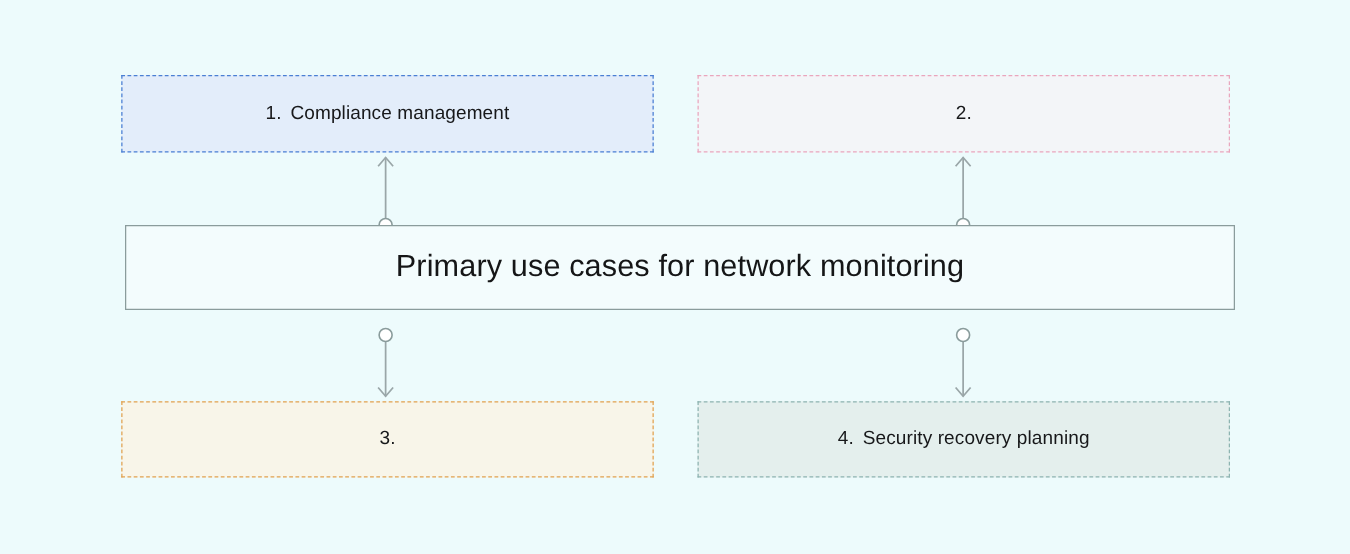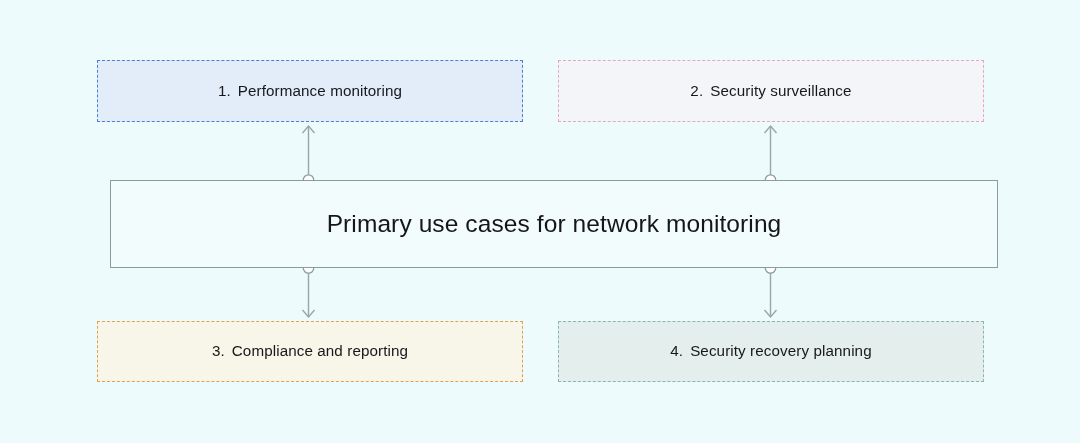--- a/index.html
+++ b/index.html
@@ -74,22 +74,22 @@
   
   #node-4 {
     left: 558px; top: 321px;
     width: 426px; height: 61px;
     border-color: #8db4b1;
     background: #e4efed;
   }
 
   
   #node-center {
-    left: 110px; top: 180px;
-    width: 888px; height: 88px;
+    left: 100px; top: 180px;
+    width: 888px; height: 68px;
     border: 1.4px solid #8a9c9c;
     background: #f3fcfd;
   }
   #node-center .title {
     font-size: 24.5px;
     color: #151617;
     letter-spacing: 0.1px;
     white-space: nowrap;
   }
 
@@ -124,39 +124,37 @@
       <circle cx="308.5" cy="180" r="5.2"></circle>
       <circle cx="770.5" cy="180" r="5.2"></circle>
       <circle cx="308.5" cy="268" r="5.2"></circle>
       <circle cx="770.5" cy="268" r="5.2"></circle>
     </g>
   </svg>
 
   <div class="node leaf" id="node-1">
     <div class="label">
       <span class="num">1.</span>
-      <span>Performance monitoring</span>
+      <span>Compliance management</span>
     </div>
   </div>
 
   <div class="node leaf" id="node-2">
     <div class="label">
       <span class="num">2.</span>
-      <span>Security surveillance</span>
     </div>
   </div>
 
   <div class="node" id="node-center">
     <div class="title">Primary use cases for network monitoring</div>
   </div>
 
   <div class="node leaf" id="node-3">
     <div class="label">
       <span class="num">3.</span>
-      <span>Compliance and reporting</span>
     </div>
   </div>
 
   <div class="node leaf" id="node-4">
     <div class="label">
       <span class="num">4.</span>
       <span>Security recovery planning</span>
     </div>
   </div>
 

